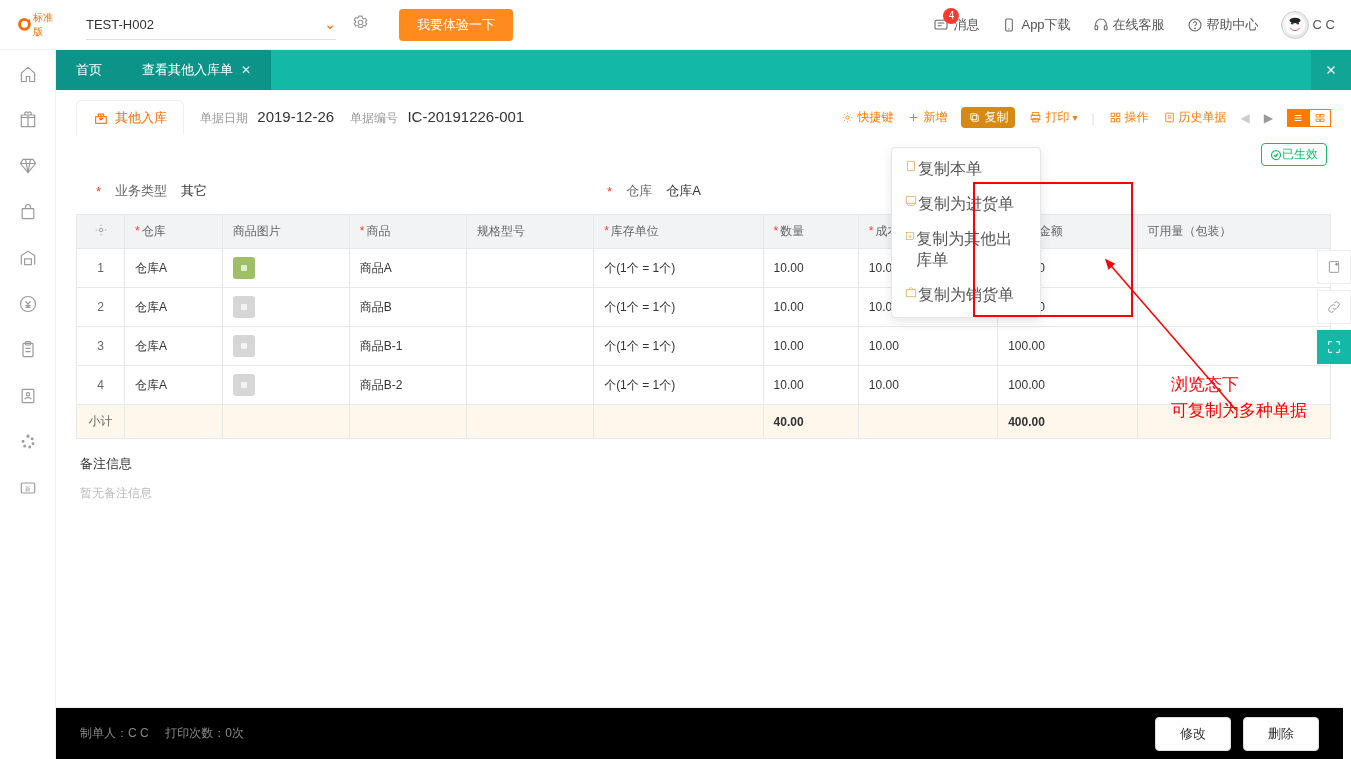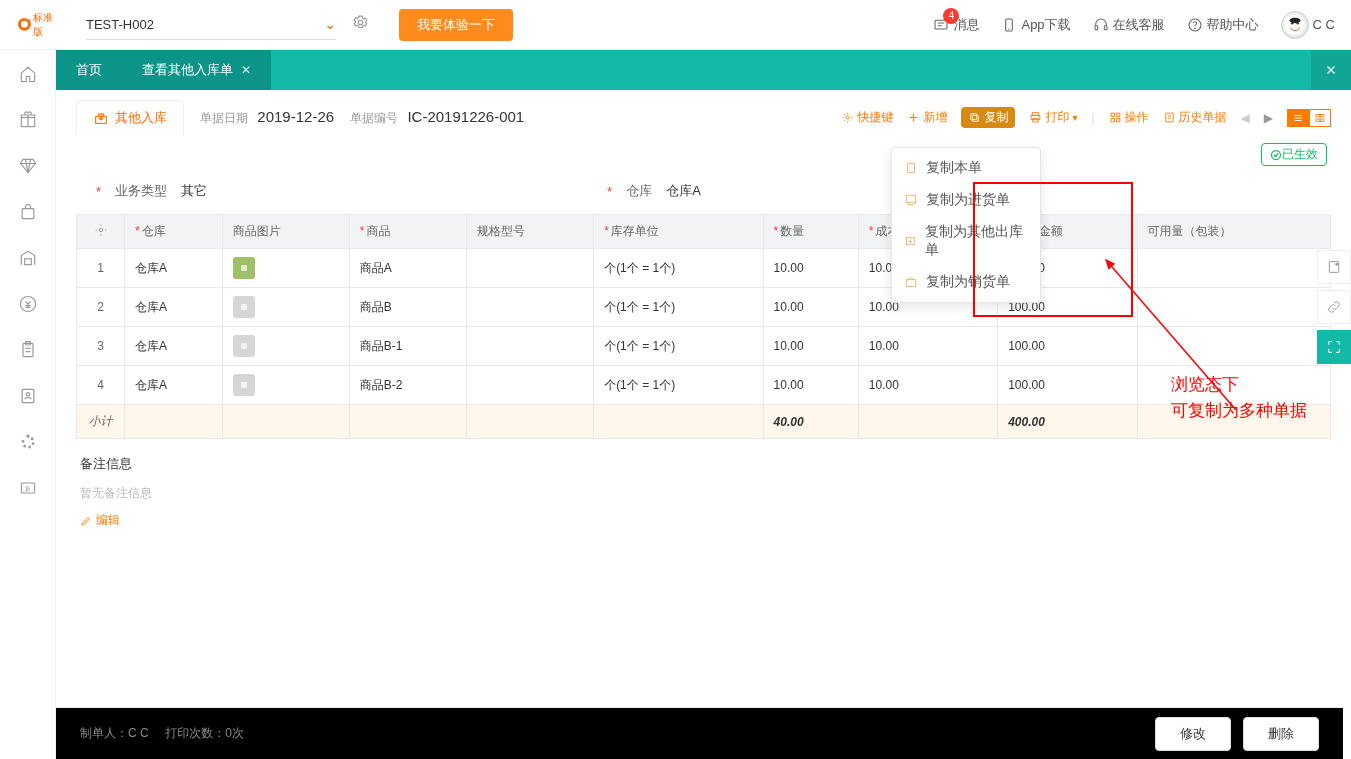--- a/index.html
+++ b/index.html
@@ -43,21 +43,21 @@
 .hdr-actions .act { display:flex; align-items:center; gap:3px; cursor:pointer;}
 .hdr-actions .act.orange{ color:#ff7a00;}
 .copy-pill { background:#d68a12; color:#fff; padding:2px 7px; border-radius:4px; display:flex; align-items:center; gap:3px;}
 .hdr-actions svg{width:13px;height:13px;}
 .view-toggle { display:flex; gap:0;}
 .view-toggle .vt { width:22px; height:18px; border:1px solid #ff7a00; display:flex; align-items:center; justify-content:center;}
 .view-toggle .vt.active{ background:#ff7a00;}
 .view-toggle .vt svg{width:12px;height:12px;}
 
 .dd-menu { position:absolute; top:40px; right:290px; width:150px; background:#fff; border:1px solid #e5e5e5; box-shadow:0 4px 12px rgba(0,0,0,.1); border-radius:4px; padding:4px 0; z-index:20;}
-.dd-menu .mi { padding:7px 12px; display:flex; align-items:center; gap:8px; cursor:pointer; color:#555; font-size:14px;}
+.dd-menu .mi { padding:7px 12px; display:flex; align-items:flex-start; cursor:pointer; color:#555; font-size:16px;}
 .dd-menu .mi svg{width:14px;height:14px; stroke:#d68a12;}
 
 .red-box { position:absolute; border:2px solid #ff0000; top:92px; left:917px; width:160px; height:135px; pointer-events:none; z-index:30;}
 .arrow-svg { position:absolute; top:160px; left:1040px; z-index:29; pointer-events:none;}
 .anno-text { position:absolute; top:282px; left:1115px; color:#ff0000; font-size:17px; line-height:1.5; z-index:29;}
 
 .status-row { display:flex; justify-content:flex-end; padding:8px 24px 0 24px;}
 .status-badge { border:1px solid #0bbf64; color:#0bbf64; border-radius:4px; padding:2px 8px; font-size:12px; display:flex; align-items:center; }
 
 .form-row { display:flex; gap:80px; padding:16px 40px 14px 40px;}
@@ -68,21 +68,21 @@
 
 .tbl-wrap { padding:0 20px;}
 table { width:100%; border-collapse:collapse; font-size:12px;}
 th,td { border:1px solid #e8e8e8; padding:8px 10px; text-align:left; background:#fff;}
 thead th { background:#f1f3f4; color:#666; font-weight:normal;}
 thead th .req{color:#ff3b30; margin-right:2px;}
 thead th.gear-cell{ text-align:center; width:48px;}
 tbody td.idx{ text-align:center; color:#666; width:48px;}
 .img-thumb{ width:22px; height:22px; background:#9fbf66; border-radius:3px; display:inline-flex; align-items:center; justify-content:center; color:#fff; font-size:11px;}
 .img-thumb.grey{background:#d6d6d6;}
-tr.subtotal td{ background:#fff6ec;font-style:italic;}
+tr.subtotal td{ background:#fff6ec;}
 tr.subtotal td:first-child{ text-align:center; color:#666;}
 tr.subtotal .b{ font-weight:bold;}
 
 .remarks { padding:16px 24px 40px 24px;}
 .remarks .t{ font-size:13px; color:#333; margin-bottom:12px;}
 .remarks .empty{ color:#bbb; font-size:12px; margin-bottom:10px;}
 .remarks .edit-link{ color:#ff7a00; font-size:12px; cursor:pointer; display:flex; align-items:center; gap:4px;}
 
 .footer-bar { position:fixed; bottom:0; left:56px; right:8px; height:52px; background:#000000; border-top:1px solid #eee; display:flex; align-items:center; padding:0 24px;}
 .footer-bar .info{ color:#888; font-size:12px;}
@@ -472,26 +472,20 @@
                   <td class="b">400.00</td>
                   <td></td>
                 </tr>
               </tbody>
           </table>
         </div>
 
         <div class="remarks">
           <div class="t">备注信息</div>
           <div class="empty">暂无备注信息</div>
-          <div class="edit-link">
-              <svg width="12" height="12" viewBox="0 0 24 24" fill="none" stroke="#ff7a00" stroke-width="1.8">
-                <path d="M4 20l4-1 11-11-3-3L5 16l-1 4z"></path>
-              </svg>
-              <span>编辑</span>
-            </div>
         </div>
       </div>
 
       <div class="red-box"></div>
       <svg class="arrow-svg" width="180" height="180">
           <defs>
             <marker id="ah" markerWidth="8" markerHeight="8" refX="6" refY="3" orient="auto">
               <path d="M0,0 L7,3 L0,6 z" fill="#ff0000"></path>
             </marker>
           </defs>

